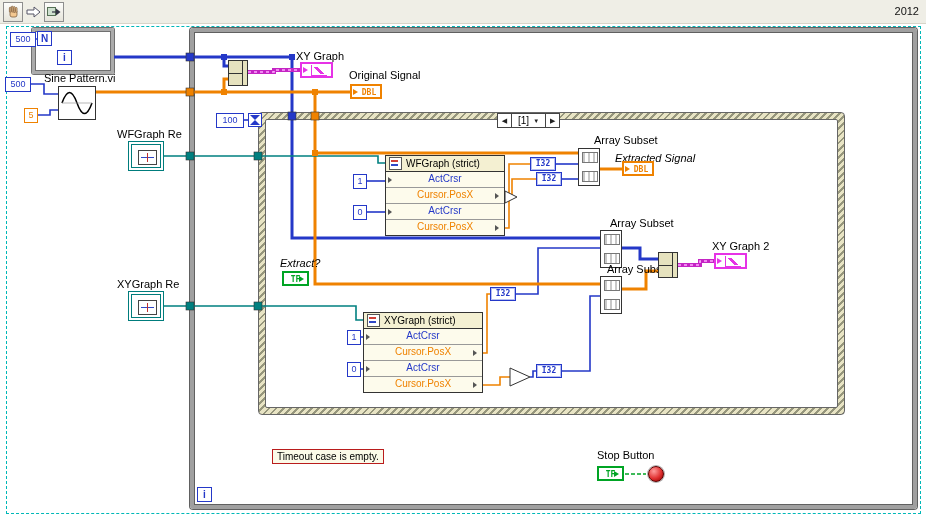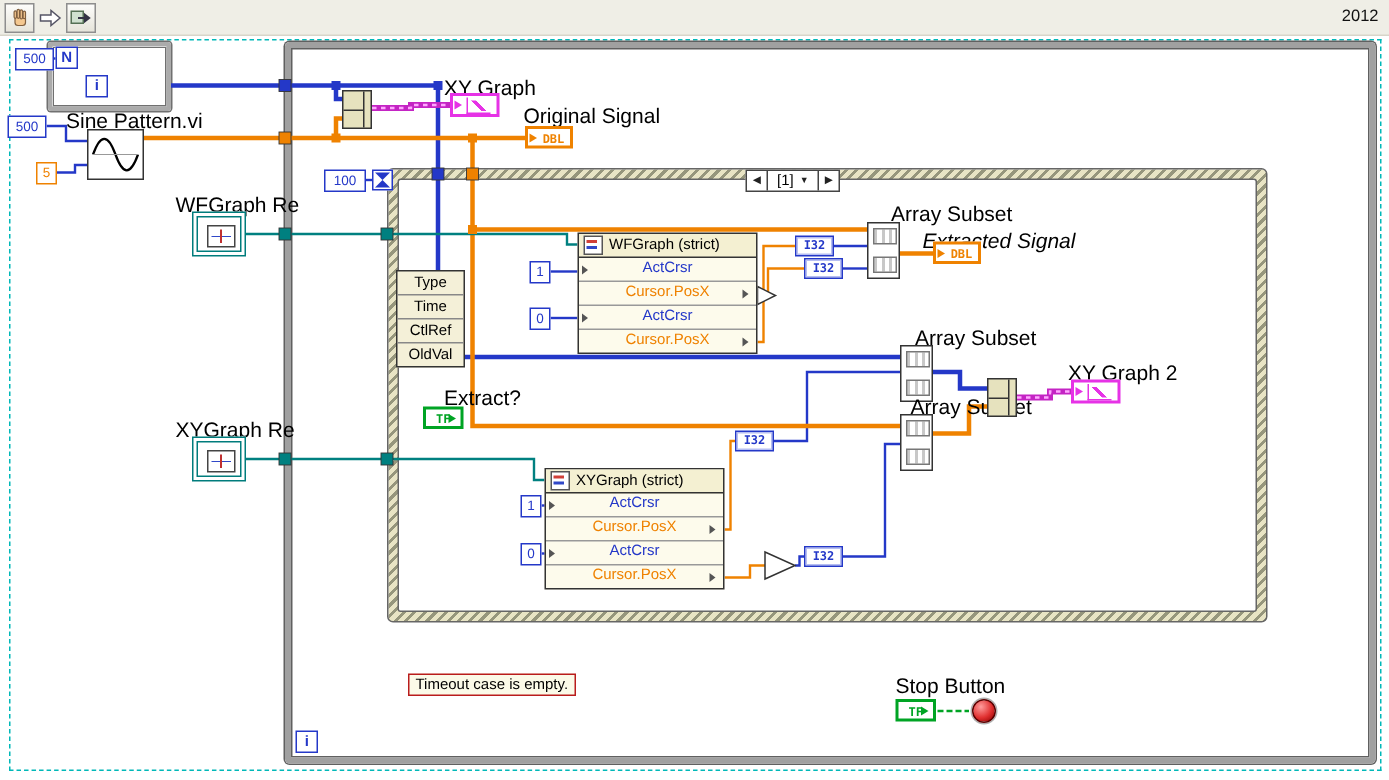--- a/index.html
+++ b/index.html
@@ -48,21 +48,21 @@
   .term-tf{width:27px;height:15px;border:2px solid #00A424;color:#00A424;}
   .term-ctrl::after{content:"";position:absolute;right:0;top:50%;transform:translateY(-50%);border:3px solid transparent;border-left:5px solid #00A424;}
   .term-pink{width:33px;height:16px;border:2px solid #E632E6;padding-left:5px;}
   .term-pink::before{content:"";position:absolute;left:1px;top:50%;transform:translateY(-50%);border:3px solid transparent;border-left:5px solid #E632E6;}
   .xy-glyph{width:15px;height:10px;border-left:1px solid #E632E6;border-bottom:1px solid #E632E6;position:relative;}
   .xy-glyph::before{content:"";position:absolute;left:1px;bottom:1px;width:12px;height:7px;background:linear-gradient(45deg,transparent 42%,#E632E6 42% 58%,transparent 58%);}
   .const{position:absolute;box-sizing:border-box;background:#fff;border:1px solid #2438C8;color:#2438C8;font-size:9px;height:15px;line-height:13px;text-align:center;padding:0 2px;}
   .const-orange{border-color:#EF8200;color:#EF8200;}
   .i32{position:absolute;width:26px;height:14px;box-sizing:border-box;border:1px solid #2438C8;background:#fff;color:#2438C8;font-weight:bold;font-size:8px;text-align:center;line-height:12px;font-family:"DejaVu Sans Mono",monospace;box-shadow:inset 0 0 0 1px #B6BEF2;}
   .loop-term{position:absolute;width:15px;height:15px;box-sizing:border-box;border:1px solid #2438C8;background:#fff;color:#2438C8;font-weight:bold;font-size:10px;text-align:center;line-height:13px;}
-  .lbl{position:absolute;font-size:14px;color:#000;white-space:nowrap;}
+  .lbl{position:absolute;font-size:11px;color:#000;white-space:nowrap;}
   .note{position:absolute;font-size:10px;color:#000;background:#FBFAE8;border:1px solid #b91c1c;padding:1px 4px;white-space:nowrap;}
   .ref-icon{position:absolute;width:36px;height:30px;box-sizing:border-box;border:1px solid #007C7C;background:#fff;}
   .ref-icon::before{content:"";position:absolute;left:2px;top:2px;right:2px;bottom:2px;border:1px solid #007C7C;}
   .ref-glyph{position:absolute;left:9px;top:8px;width:17px;height:13px;border:1px solid #444;background:#fff;}
   .ref-glyph::before{content:"";position:absolute;left:2px;top:2px;right:2px;bottom:2px;background:linear-gradient(90deg,transparent 45%,#C03030 45% 55%,transparent 55%),linear-gradient(0deg,transparent 45%,#3048C8 45% 55%,transparent 55%);}
   .as-icon{position:absolute;width:22px;height:38px;box-sizing:border-box;border:1px solid #333;background:#fff;}
   .as-icon::before,.as-icon::after{content:"";position:absolute;left:3px;width:14px;height:9px;border:1px solid #777;background:repeating-linear-gradient(90deg,#C8C8C8 0 2px,#fff 2px 5px);}
   .as-icon::before{top:3px;}
   .as-icon::after{bottom:3px;}
   .bundle-icon{position:absolute;width:20px;height:26px;box-sizing:border-box;border:1px solid #333;background:#E6E2BE;}
@@ -213,28 +213,22 @@
 
   <div class="lbl" style="left:117px;top:128px;">WFGraph Re</div>
   <div class="ref-icon" style="left:128px;top:141px;">
       <span class="ref-glyph"></span>
     </div>
   <div class="lbl" style="left:117px;top:278px;">XYGraph Re</div>
   <div class="ref-icon" style="left:128px;top:291px;">
       <span class="ref-glyph"></span>
     </div>
 
-  <div class="ev-data">
-    <div class="ev-data-row">Type</div>
-    <div class="ev-data-row">Time</div>
-    <div class="ev-data-row">CtlRef</div>
-    <div class="ev-data-row">OldVal</div>
-  </div>
-
-  <div class="lbl" style="left:296px;top:257px;">Extract?</div>
+
+  <div class="lbl" style="left:280px;top:257px;font-style:italic;">Extract?</div>
   <div class="term term-tf term-ctrl" style="left:282px;top:271px;">
       <span>TF</span>
     </div>
 
   <div class="prop-node" style="left:385px;top:155px;">
     <div class="prop-header">
       <span class="prop-icon"></span>
       <span>WFGraph (strict)</span>
     </div>
     <div class="prop-row t-int dir-in"><span>ActCrsr</span></div>

